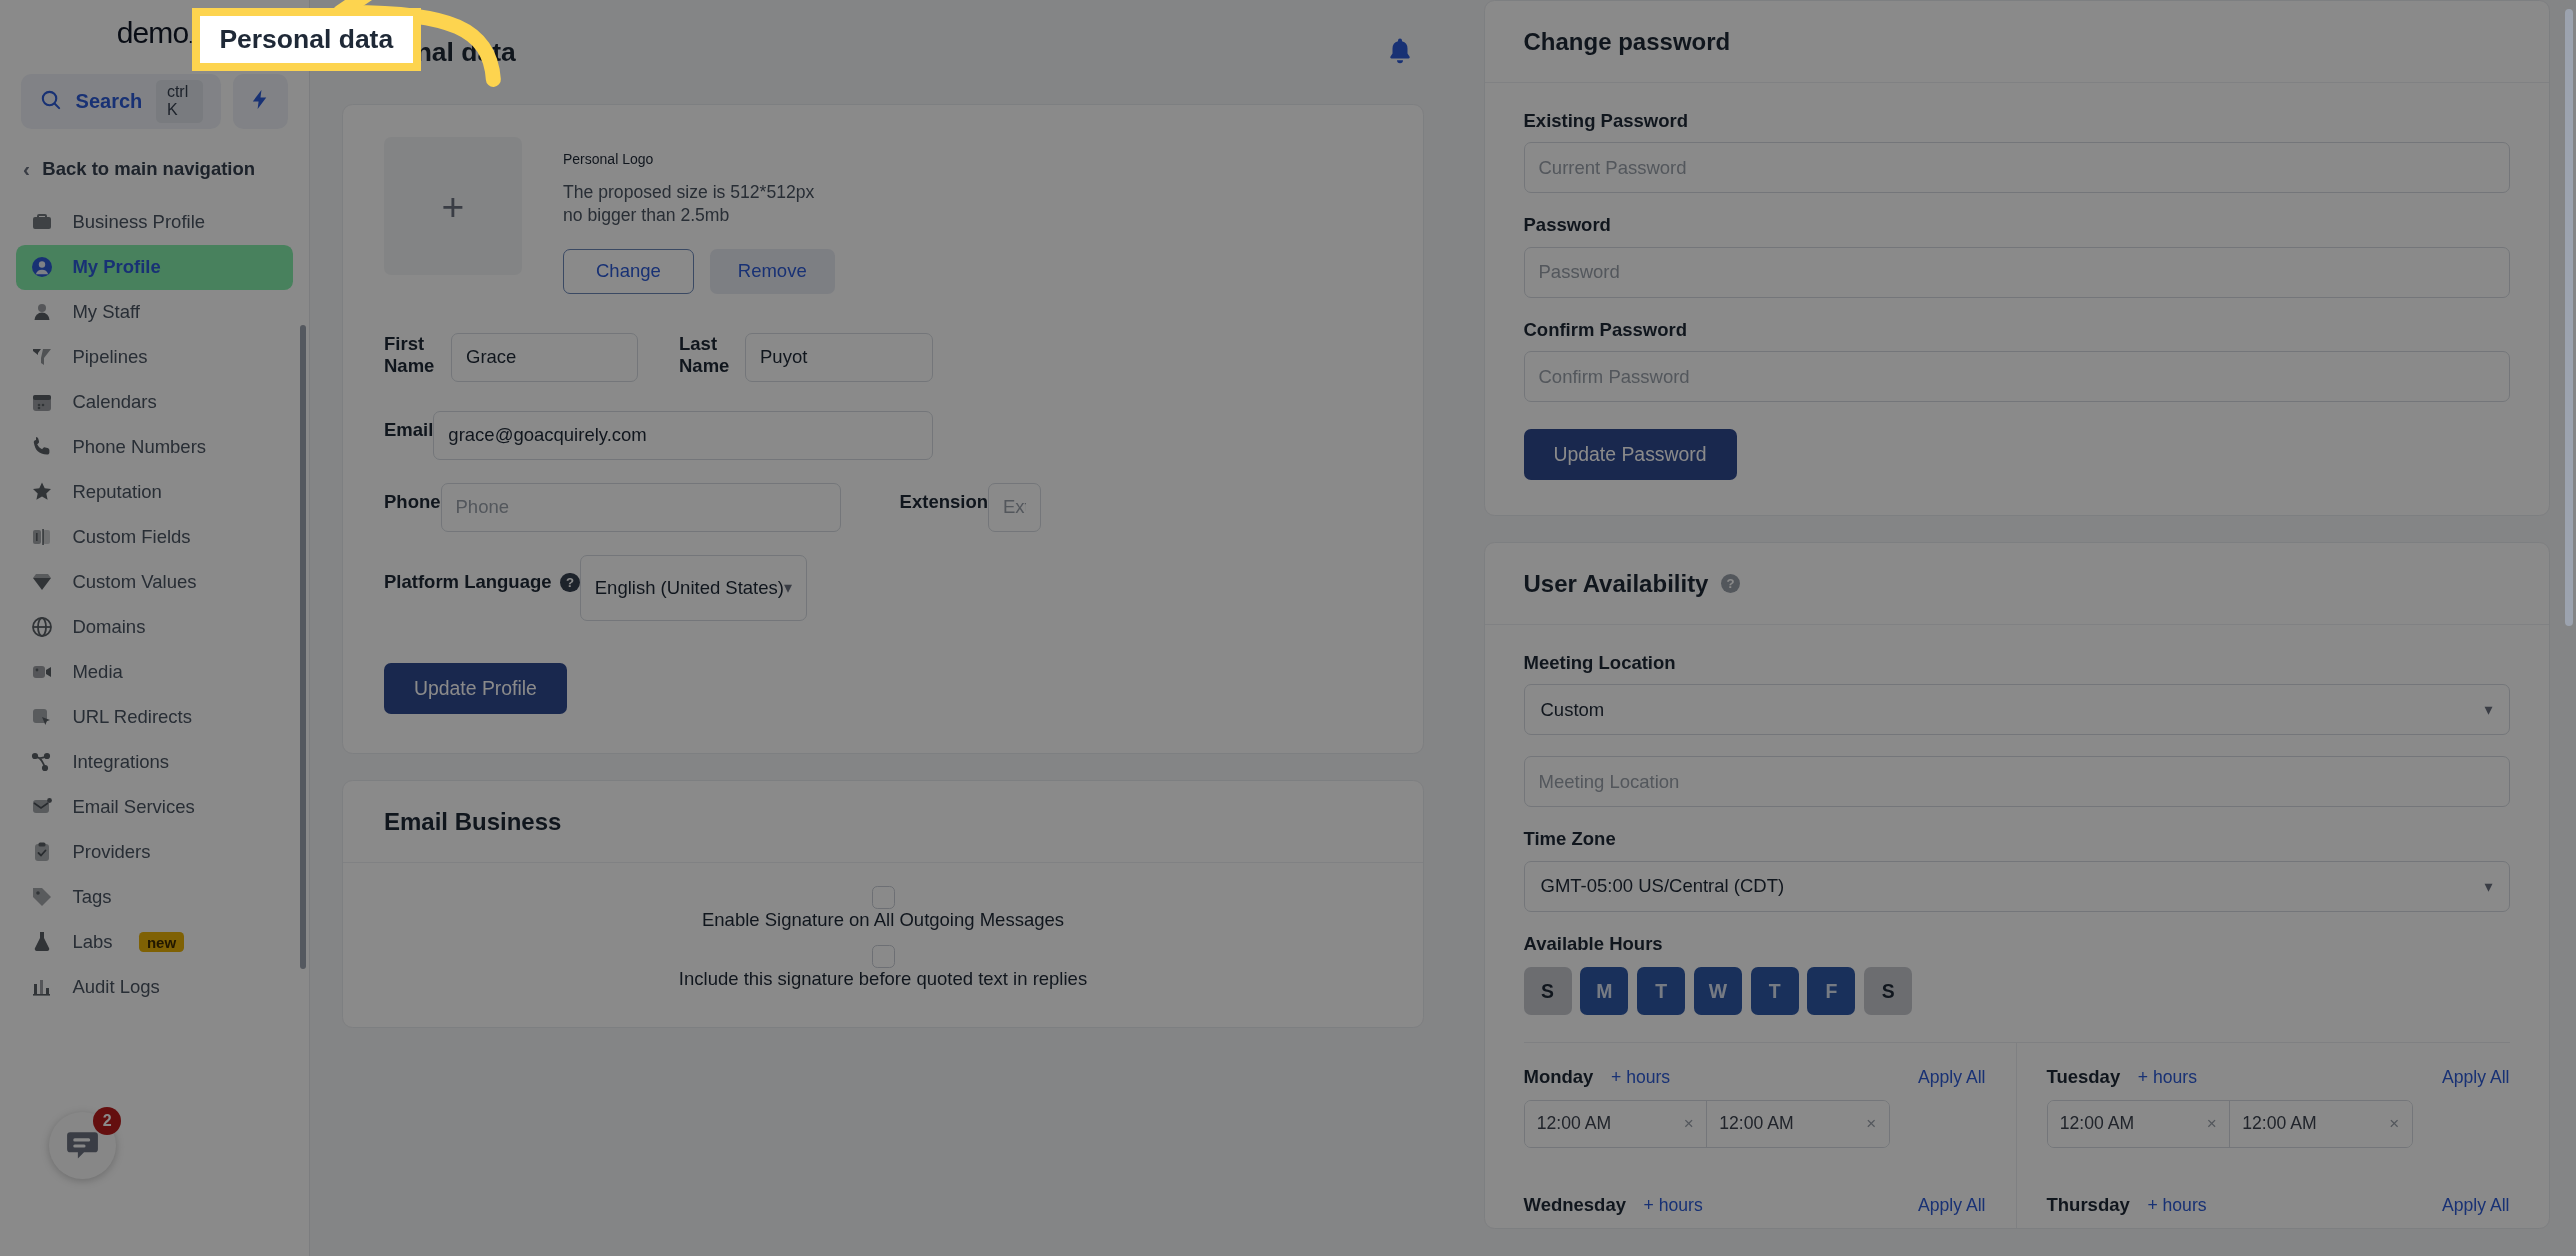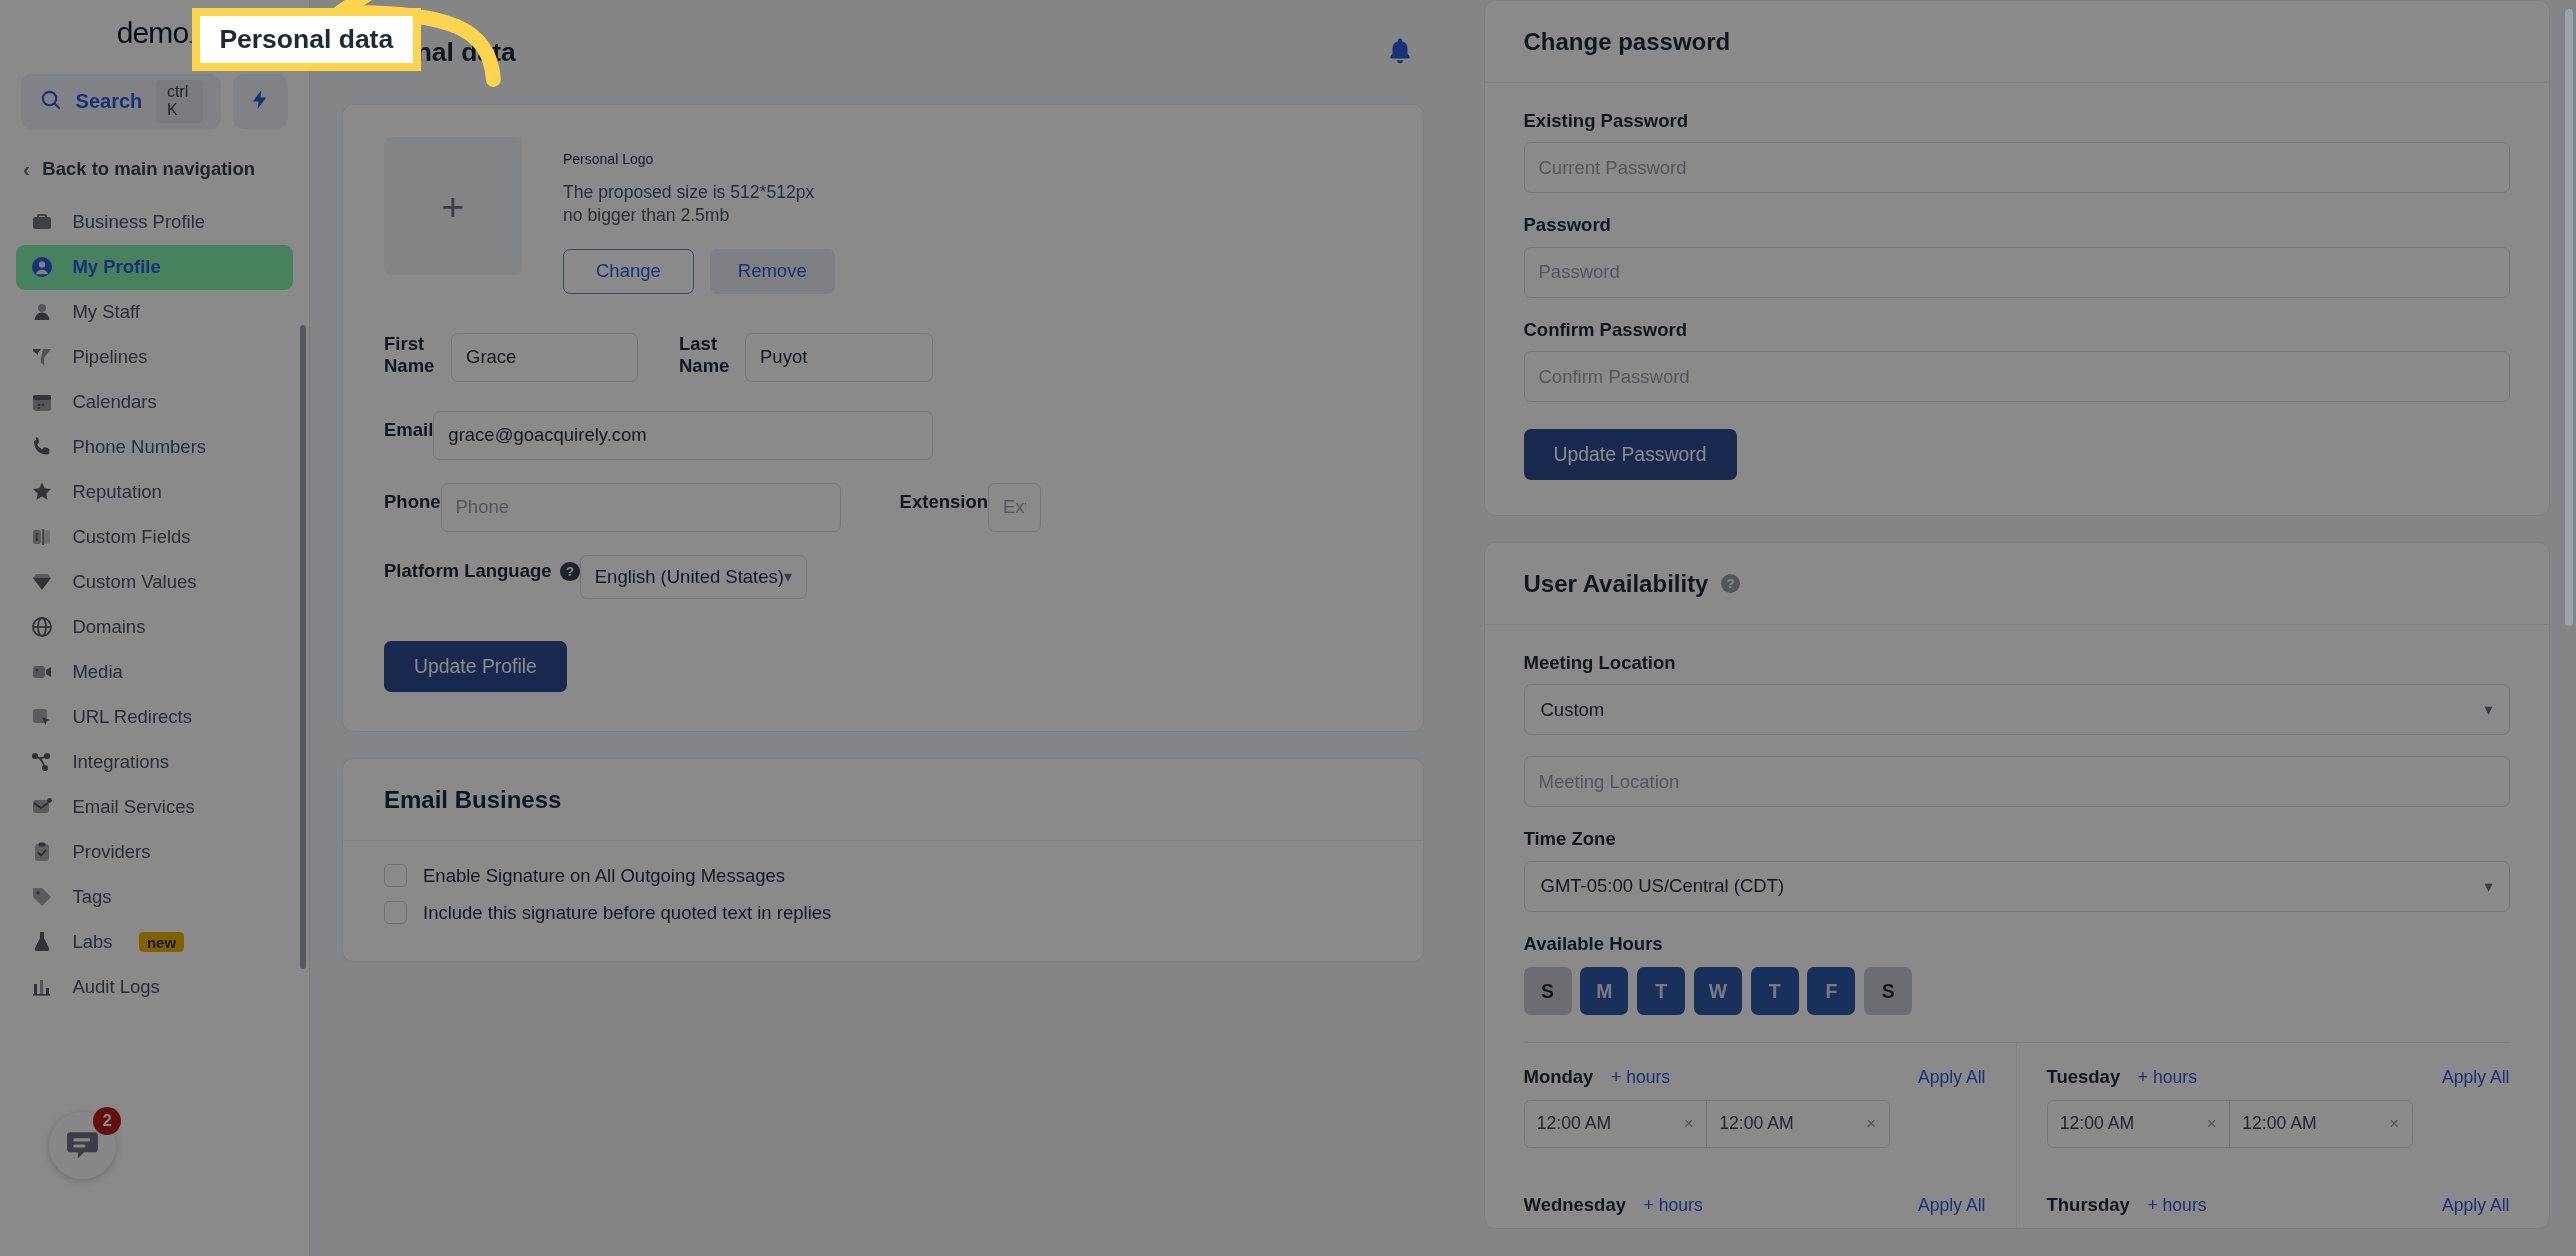--- a/index.html
+++ b/index.html
@@ -105,38 +105,38 @@
   .form-grid { margin-top: 39px; }
   .frow { display: flex; gap: 41px; margin-bottom: 23px; }
   .fld { display: flex; flex-direction: row; }
   .flabel { font-size: 18.5px; color: #1f2937; font-weight: 600; margin-bottom: 10.6px; display: flex; align-items: center; gap: 8.8px; }
   .finput {
     height: 49px; border: 0.9px solid #d7dbe2; border-radius: 7px; background: #fff;
     font-size: 18.5px; color: #1f2937; padding: 0 14px; font-family: inherit; width: 100%;
   }
   .finput::placeholder { color: #9aa1ab; }
   .fselect {
-    height: 44px; border: 0.9px solid #d7dbe2; border-radius: 7px; background: #fff;
+    height: 66px; border: 0.9px solid #d7dbe2; border-radius: 7px; background: #fff;
     font-size: 18.5px; color: #1f2937; padding: 0 14px; display: flex; align-items: center;
     justify-content: space-between; cursor: pointer;
   }
   .caret { color: #6b7280; font-size: 16px; }
   .help-dot {
     width: 19.4px; height: 19.4px; border-radius: 50%; background: #374151; color: #fff;
     font-size: 13.2px; font-weight: 700; display: inline-flex; align-items: center; justify-content: center;
   }
   .btn-primary {
     background: #2f4a91; color: #fff; border: none; border-radius: 7px;
     font-size: 19.4px; padding: 14px 30px; cursor: pointer; font-family: inherit; margin-top: 19.4px;
   }
 
   .sig-card { margin-top: 26.5px; }
   .sig-head { padding: 26.5px 41px; font-size: 24px; font-weight: 700; color: #1f2937; border-bottom: 0.9px solid #edeff2; }
   .sig-body { padding: 23px 41px; }
-  .cb-row { display: flex; align-items: center; gap: 16px; margin-bottom: 14px; cursor: pointer; }
+  .cb-row { display: flex; align-items: center; margin-bottom: 14px; cursor: pointer; flex-direction: column; }
   .cb { width: 23px; height: 23px; border: 0.9px solid #c9ced6; border-radius: 5.3px; background: #fff; flex: 0 0 23px; }
   .cb-label { font-size: 18.5px; color: #1f2937; }
 
   
   .right-col { position: absolute; left: 1457px; top: 0; width: 1119px; height: 1257px; background: #f4f5f7; padding: 0 26.5px; }
   .rcard { background: #fff; border: 0.9px solid #e8eaee; border-radius: 10.6px; margin-top: 0; }
   .rcard-head { padding: 26.5px 39px; font-size: 24px; font-weight: 700; color: #1f2937; border-bottom: 0.9px solid #edeff2; display: flex; align-items: center; gap: 12.3px; }
   .rcard-body { padding: 26.5px 39px 35px 39px; }
   .help-dot-sm { width: 19.4px; height: 19.4px; border-radius: 50%; background: #9aa1ab; color: #fff; font-size: 13.2px; font-weight: 700; display: inline-flex; align-items: center; justify-content: center; }
   .rfld { margin-bottom: 21px; }

